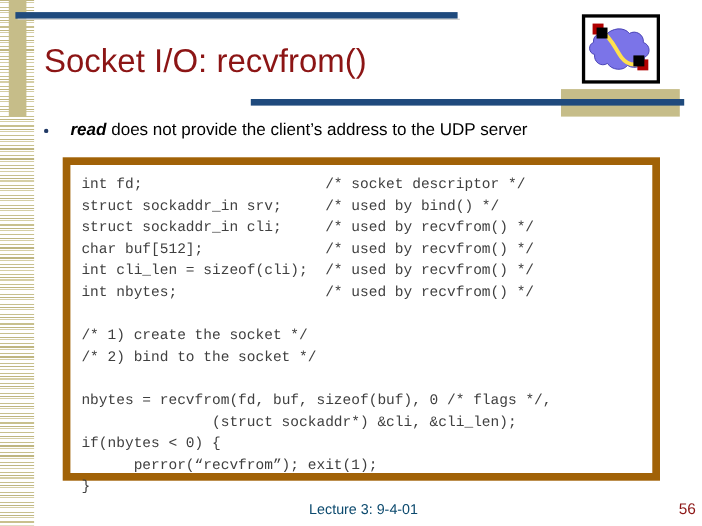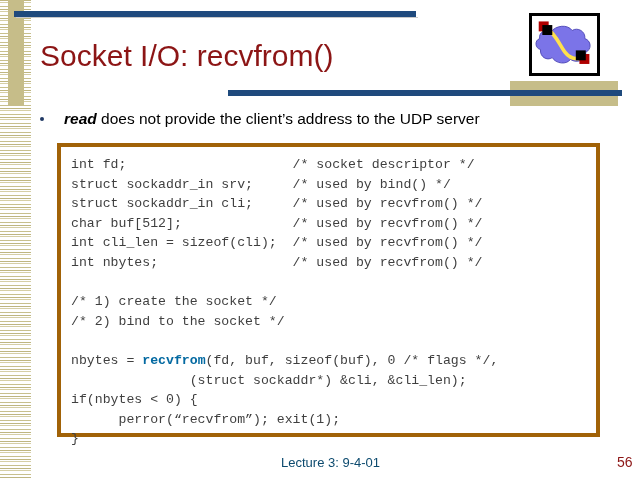--- a/index.html
+++ b/index.html
@@ -47,29 +47,29 @@
   }
   #bullet-dot{
     width:4px;height:4px;border-radius:50%;background:#1f3864;flex:0 0 auto;margin-right:20px;
   }
   #bullet-text{font-size:15.5px;color:#000000;white-space:nowrap;}
   #bullet-text b{font-weight:bold;font-style:italic;}
 
   
   #code-box{
     position:absolute;left:57px;top:143px;width:543px;height:294px;
-    border:4px solid #a16207;background:#ffffff;box-sizing:border-box;
+    border:7px solid #a16207;background:#ffffff;box-sizing:border-box;
   }
   #code-pre{
     margin:0;padding:8px 0 0 10px;
     font-family:"Liberation Mono","DejaVu Sans Mono",monospace;
     font-size:13.2px;line-height:19.6px;color:#3f3f3f;
     white-space:pre;
   }
-  #code-pre .hl{color:#0369a1;font-weight:bold;text-align:center;}
+  #code-pre .hl{color:#404040;font-weight:normal;text-align:center;}
 
   
   #footer-lecture{
     position:absolute;left:281px;top:455px;
     font-size:13px;color:#0c4a6e;white-space:nowrap;
   }
   #footer-page{
     position:absolute;left:617px;top:454px;
     font-size:14px;color:#8c1515;white-space:nowrap;
   }

